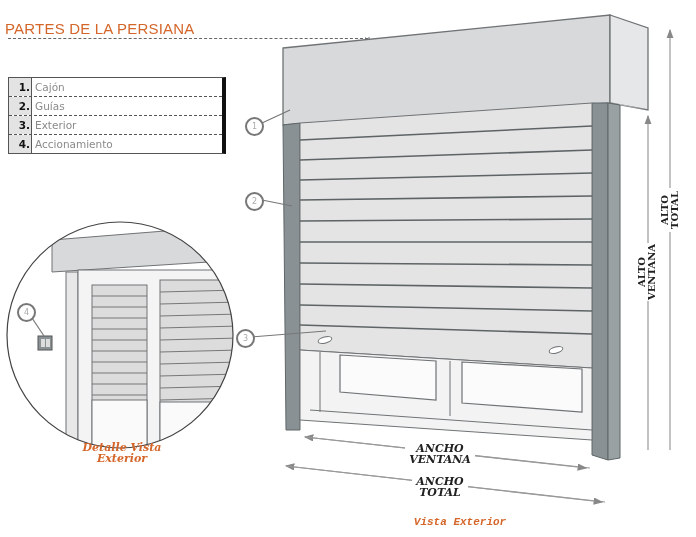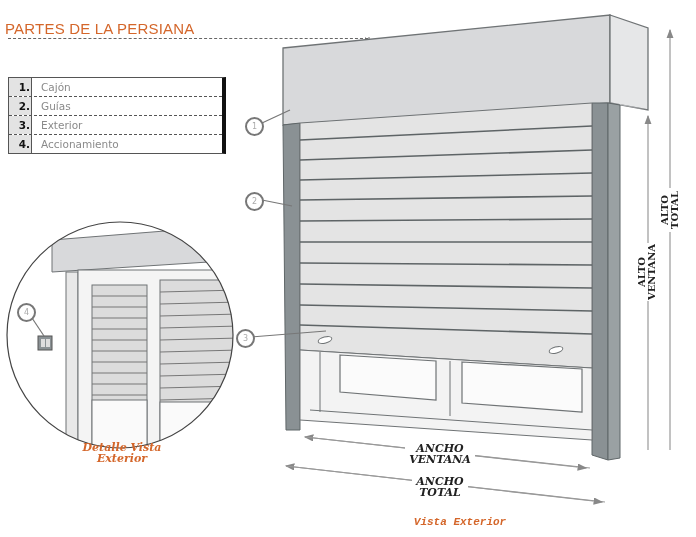--- a/index.html
+++ b/index.html
@@ -3,21 +3,21 @@
   <meta charset="utf-8">
   <style>
     html, body { margin: 0; padding: 0; background: #ffffff; }
     body { width: 696px; height: 537px; position: relative; overflow: hidden; font-family: "DejaVu Sans", sans-serif; }
     .title { position: absolute; left: 5px; top: 20px; font-family: "Liberation Sans", sans-serif; font-size: 15px; color: #d4662a; letter-spacing: 0.2px; }
     .title-rule { position: absolute; left: 8px; top: 38px; width: 360px; border-top: 1px dashed #666; }
     .legend { position: absolute; left: 8px; top: 77px; width: 213px; border: 1px solid #555; border-right: 4px solid #111; border-collapse: collapse; font-family: "DejaVu Sans", sans-serif; font-size: 10.5px; }
     .legend-row { display: flex; height: 18px; border-bottom: 1px dashed #555; }
     .legend-row:last-child { border-bottom: none; }
     .legend-num { width: 23px; background: #e3e3e3; border-right: 1px solid #555; text-align: right; padding-right: 1px; font-weight: bold; color: #111; line-height: 18px; box-sizing: border-box; }
-    .legend-label { padding-left: 9px; color: #8a8a8a; line-height: 18px; }
+    .legend-label { padding-left: 3px; color: #8a8a8a; line-height: 18px; }
     .lbl { position: absolute; font-family: "DejaVu Serif", serif; font-style: italic; font-weight: bold; text-align: center; line-height: 11px; font-size: 11px; color: #222; background: #fff; }
     .cap { position: absolute; font-family: "DejaVu Serif", serif; font-style: italic; font-weight: bold; font-size: 11px; color: #d4662a; text-align: center; line-height: 11px; }
     .vlbl { position: absolute; font-family: "DejaVu Serif", serif; font-weight: bold; font-size: 10px; color: #222; text-align: center; line-height: 10px; transform: rotate(-90deg); transform-origin: center center; background: #fff; white-space: nowrap; }
     .callout { position: absolute; width: 15px; height: 15px; border: 2px solid #777; border-radius: 50%; background: #fff; font-size: 8px; color: #aaa; text-align: center; line-height: 15px; font-family: "DejaVu Sans", sans-serif; }
     svg { position: absolute; left: 0; top: 0; }
   </style>
 </head>
 <body>
 
 <div class="title">PARTES DE LA PERSIANA</div>

